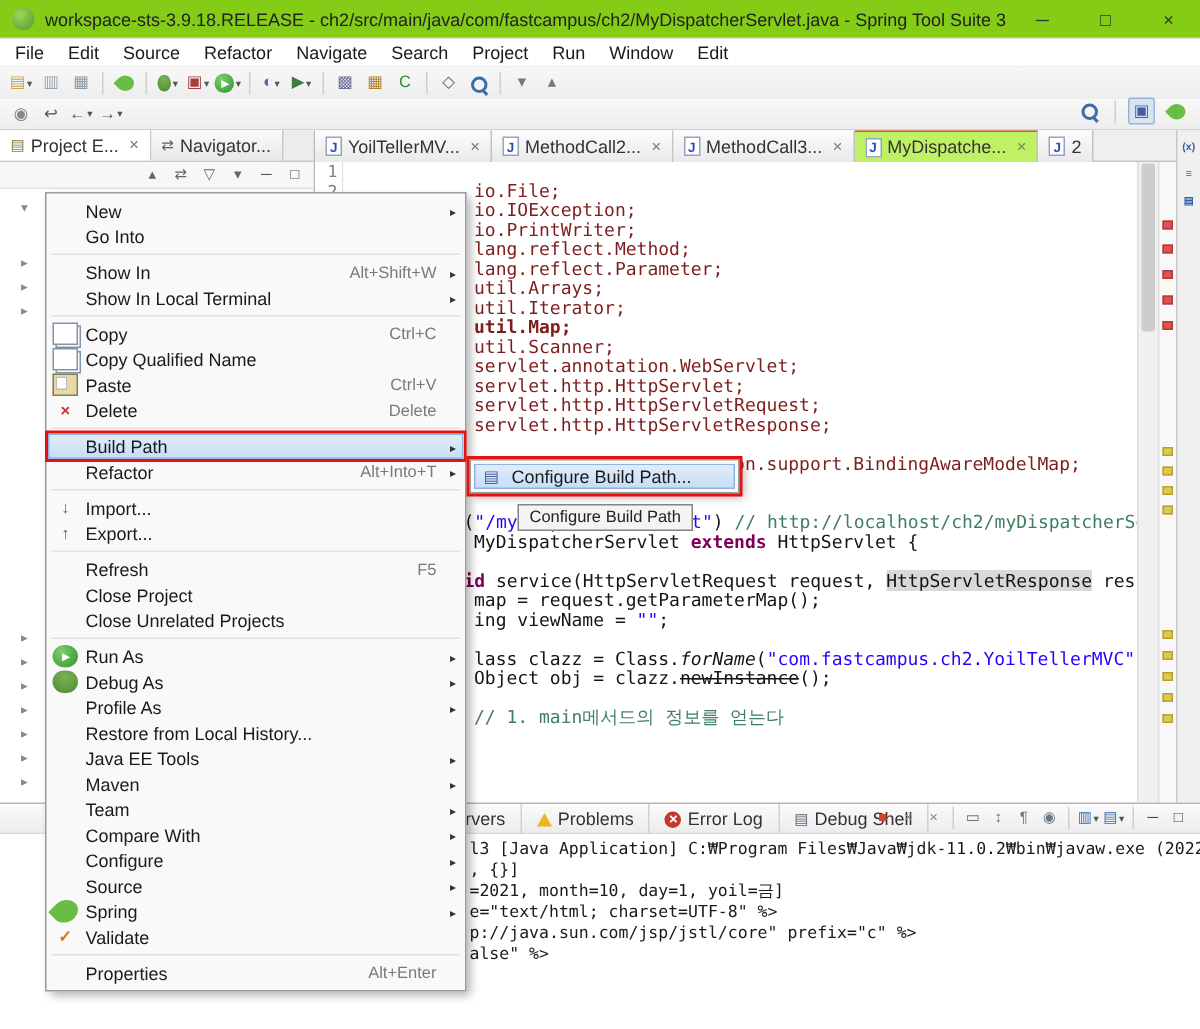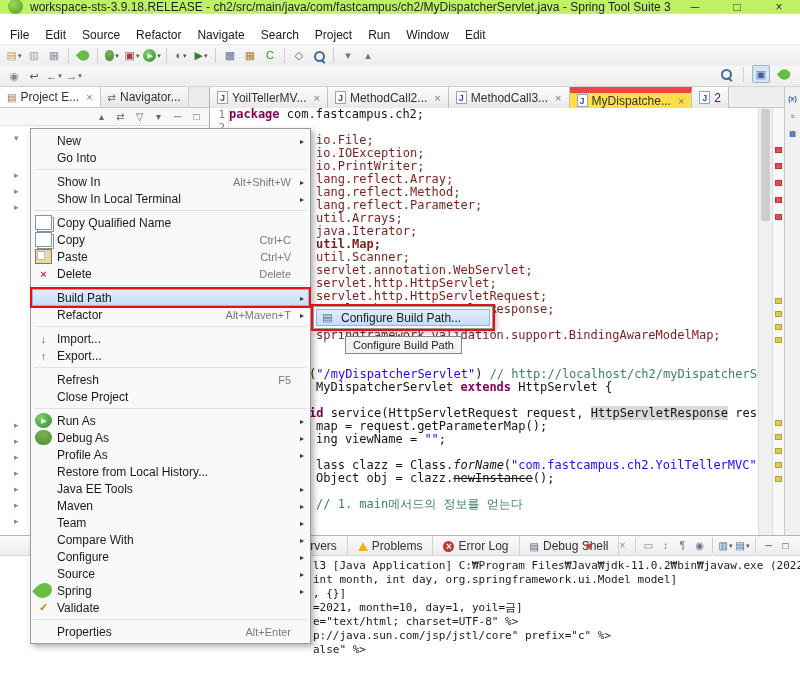--- a/index.html
+++ b/index.html
@@ -1,20 +1,20 @@
 <!DOCTYPE html>
 <html><head>
 <meta charset="utf-8">
 <style>
   *{margin:0;padding:0;box-sizing:border-box}
   html,body{width:800px;height:686px;overflow:hidden}
   body{font-family:"Liberation Sans",sans-serif;font-size:12px;background:#fff;position:relative;color:#1a1a1a}
 
   
-  .titlebar{position:absolute;left:0;top:0;right:0;height:14px;background:#bef264;border-bottom:1px solid #d9d9d9;display:flex;align-items:center}
+  .titlebar{position:absolute;left:0;top:0;right:0;height:26px;background:#84cc16;border-bottom:1px solid #d9d9d9;display:flex;align-items:center}
   .sts-logo{width:15px;height:15px;border-radius:50%;background:radial-gradient(circle at 35% 32%,#9ed657,#4e9a2e);margin:0 7px 0 8px;flex:none}
   .title-text{font-size:12px;color:#222;white-space:nowrap}
   .win-controls{margin-left:auto;display:flex}
   .win-btn{width:42px;height:25px;display:flex;align-items:center;justify-content:center;color:#333;font-size:12px}
 
   
   .menubar{position:absolute;left:0;top:26px;right:0;height:19px;background:#fff;display:flex;align-items:center;padding-left:2px;border-bottom:1px solid #ececec}
   .menu-item{padding:2px 8px;white-space:nowrap}
   .toolbar{position:absolute;left:0;right:0;display:flex;align-items:center;padding-left:4px;background:linear-gradient(#f8f8f8,#ededed)}
   .tb1{top:45px;height:21px}
@@ -52,21 +52,21 @@
   .p-ticon{display:inline-flex;align-items:center;font-size:10px}
   .tab-close{color:#777;font-size:11px;margin-left:3px}
   .panel-toolbar{position:absolute;left:0;top:21px;right:0;height:18px;background:#f7f7f7;border-bottom:1px solid #e3e3e3;display:flex;justify-content:flex-end;align-items:center;gap:2px;padding-right:4px}
   .tree{position:absolute;left:0;top:39px;right:0;bottom:0;background:#fff}
   .chev{position:absolute;left:14px;font-size:9px;color:#8a8a8a}
 
   
   .editor{position:absolute;left:210px;top:87px;right:16px;bottom:151px;background:#fff}
   .e-tabs{position:absolute;left:0;top:0;right:0;height:21px;background:#efefef;border-bottom:1px solid #c6c6c6;display:flex}
   .e-tab{height:21px;display:flex;align-items:center;gap:4px;padding:0 7px;border-right:1px solid #c2c2c2;background:linear-gradient(#fcfcfc,#e9e9e9);font-size:12px;color:#333;white-space:nowrap;overflow:hidden}
-  .e-tab.active{background:#fde047;border-top:6px solid #ef4444}
+  .e-tab.active{background:#bef264;border-top:1px solid #ef4444}
   .gutter{position:absolute;left:0;top:21px;width:19px;bottom:0;background:#fff;border-right:1px solid #e4e4e4;font-family:"DejaVu Sans Mono",monospace;font-size:11px;line-height:13px;color:#808080;text-align:right;padding-right:3px}
   .code{position:absolute;left:19px;top:21px;width:529px;bottom:0;font-family:"DejaVu Sans Mono",monospace;font-size:12px;line-height:13px;overflow:hidden;background:#fff}
   .code-line{height:13px;white-space:pre}
   .c-kw{color:#7f0055;font-weight:bold}
   .c-pl{color:#141414}
   .c-im{color:#7d1d1d}
   .c-st{color:#2a00ff}
   .c-co{color:#3f7f5f}
   .c-hl{background:#d9d9d9;color:#141414}
   .c-stm{color:#141414;font-style:italic}
@@ -293,30 +293,28 @@
       <div class="e-tab">
         <span class="i-java"></span>
         <span class="tab-label">2</span>
       </div>
     </div>
   <div class="gutter">
       <div>1</div>
       <div>2</div>
     </div>
   <div class="code">
-      <div class="code-line"><span class="c-kw">package</span><span class="c-pl"> com.fastcampus.ch2;</span></div>
       <div class="code-line"></div>
       <div class="code-line" style="padding-left: 87px;"><span class="c-im">io.File;</span></div>
       <div class="code-line" style="padding-left: 87px;"><span class="c-im">io.IOException;</span></div>
       <div class="code-line" style="padding-left: 87px;"><span class="c-im">io.PrintWriter;</span></div>
-      <div class="code-line" style="padding-left: 87px;"><span class="c-im">lang.reflect.Array;</span></div>
       <div class="code-line" style="padding-left: 87px;"><span class="c-im">lang.reflect.Method;</span></div>
       <div class="code-line" style="padding-left: 87px;"><span class="c-im">lang.reflect.Parameter;</span></div>
       <div class="code-line" style="padding-left: 87px;"><span class="c-im">util.Arrays;</span></div>
-      <div class="code-line" style="padding-left: 87px;"><span class="c-im">java.Iterator;</span></div>
+      <div class="code-line" style="padding-left: 87px;"><span class="c-im">util.Iterator;</span></div>
       <div class="code-line" style="padding-left: 87px; font-weight: bold;"><span class="c-im">util.Map;</span></div>
       <div class="code-line" style="padding-left: 87px;"><span class="c-im">util.Scanner;</span></div>
       <div class="code-line" style="padding-left: 87px;"><span class="c-im">servlet.annotation.WebServlet;</span></div>
       <div class="code-line" style="padding-left: 87px;"><span class="c-im">servlet.http.HttpServlet;</span></div>
       <div class="code-line" style="padding-left: 87px;"><span class="c-im">servlet.http.HttpServletRequest;</span></div>
       <div class="code-line" style="padding-left: 87px;"><span class="c-im">servlet.http.HttpServletResponse;</span></div>
       <div class="code-line"></div>
       <div class="code-line" style="padding-left: 87px;"><span class="c-im">springframework.validation.support.BindingAwareModelMap;</span></div>
       <div class="code-line"></div>
       <div class="code-line"></div>
@@ -414,21 +412,20 @@
       <div class="tb-sep"></div>
       <div class="ticon small">
         <span class="tglyph" style="color: rgb(68, 68, 68);">─</span>
       </div>
       <div class="ticon small">
         <span class="tglyph" style="color: rgb(68, 68, 68);">□</span>
       </div>
     </div>
   <div class="console">
       <div class="console-line">l3 [Java Application] C:₩Program Files₩Java₩jdk-11.0.2₩bin₩javaw.exe (2022. 11. 25. 오후 9:30:48 - 오후</div>
-      <div class="console-line">int month, int day, org.springframework.ui.Model model]</div>
       <div class="console-line">, {}]</div>
       <div class="console-line">=2021, month=10, day=1, yoil=금]</div>
       <div class="console-line">e="text/html; charset=UTF-8" %&gt;</div>
       <div class="console-line">p://java.sun.com/jsp/jstl/core" prefix="c" %&gt;</div>
       <div class="console-line">alse" %&gt;</div>
     </div>
 </div>
 
 <div class="ctx-menu">
     <div class="cm-item">
@@ -448,67 +445,71 @@
       <span class="cm-arrow">▸</span>
     </div>
     <div class="cm-item">
       <span class="cm-icon"></span>
       <span class="cm-label">Show In Local Terminal</span>
       <span class="cm-arrow">▸</span>
     </div>
     <div class="cm-sep"></div>
     <div class="cm-item">
       <span class="cm-icon i-copy"></span>
-      <span class="cm-label">Copy Qualified Name</span>
-    </div>
-    <div class="cm-item">
-      <span class="cm-icon i-copy"></span>
       <span class="cm-label">Copy</span>
       <span class="cm-short">Ctrl+C</span>
+    </div>
+    <div class="cm-item">
+      <span class="cm-icon i-copy"></span>
+      <span class="cm-label">Copy Qualified Name</span>
     </div>
     <div class="cm-item">
       <span class="cm-icon i-paste"></span>
       <span class="cm-label">Paste</span>
       <span class="cm-short">Ctrl+V</span>
     </div>
     <div class="cm-item">
       <span class="cm-icon" style="color: rgb(201, 52, 52); font-weight: bold;">×</span>
       <span class="cm-label">Delete</span>
       <span class="cm-short">Delete</span>
     </div>
     <div class="cm-sep"></div>
     <div class="cm-item selected redbox">
       <span class="cm-icon"></span>
       <span class="cm-label">Build Path</span>
       <span class="cm-arrow">▸</span>
     </div>
     <div class="cm-item">
       <span class="cm-icon"></span>
       <span class="cm-label">Refactor</span>
-      <span class="cm-short">Alt+Maven+T</span>
+      <span class="cm-short">Alt+Into+T</span>
       <span class="cm-arrow">▸</span>
     </div>
     <div class="cm-sep"></div>
     <div class="cm-item">
       <span class="cm-icon" style="color: rgb(46, 125, 50); font-weight: bold;">↓</span>
       <span class="cm-label">Import...</span>
     </div>
     <div class="cm-item">
       <span class="cm-icon" style="color: rgb(46, 125, 50); font-weight: bold;">↑</span>
       <span class="cm-label">Export...</span>
     </div>
     <div class="cm-sep"></div>
     <div class="cm-item">
       <span class="cm-icon"></span>
       <span class="cm-label">Refresh</span>
       <span class="cm-short">F5</span>
     </div>
     <div class="cm-item">
       <span class="cm-icon"></span>
       <span class="cm-label">Close Project</span>
+    </div>
+    <div class="cm-item">
+      <span class="cm-icon"></span>
+      <span class="cm-label">Close Unrelated Projects</span>
     </div>
     <div class="cm-sep"></div>
     <div class="cm-item">
       <span class="cm-icon i-run"></span>
       <span class="cm-label">Run As</span>
       <span class="cm-arrow">▸</span>
     </div>
     <div class="cm-item">
       <span class="cm-icon i-bug"></span>
       <span class="cm-label">Debug As</span>

